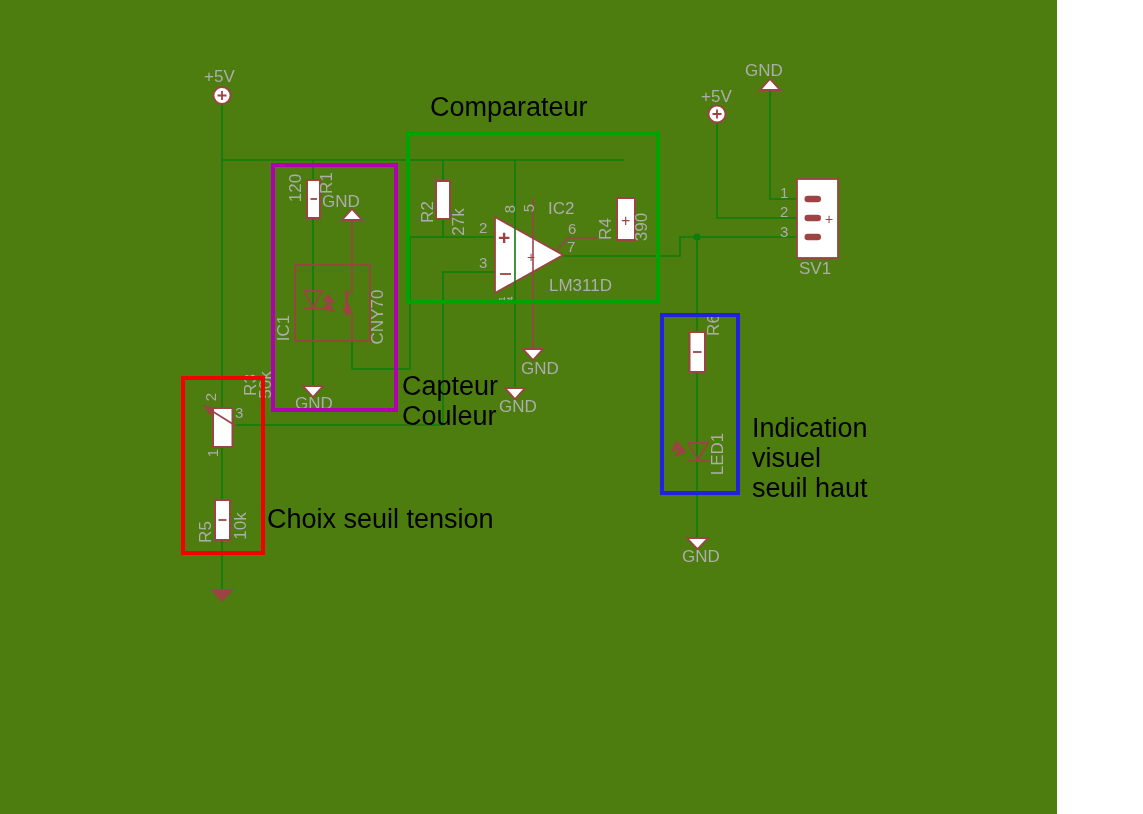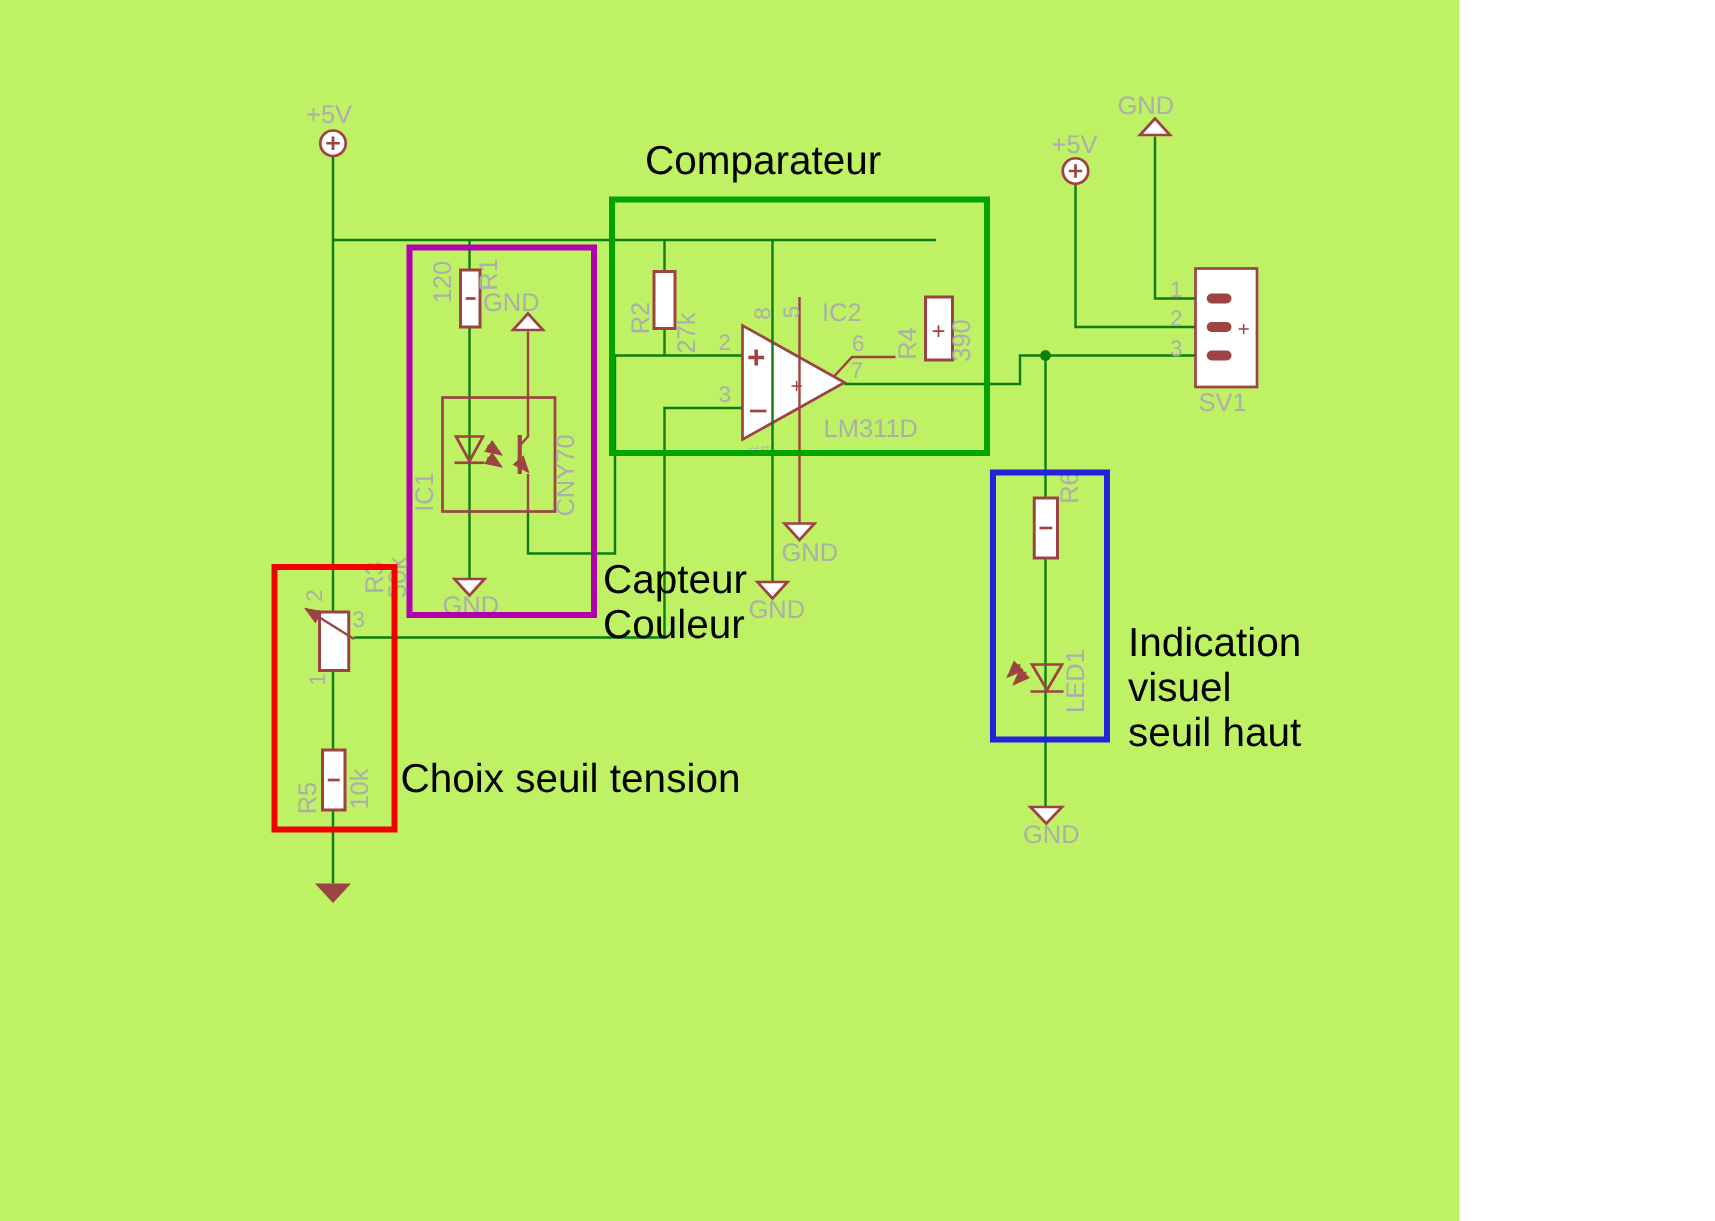--- a/index.html
+++ b/index.html
@@ -1,16 +1,16 @@
 <!DOCTYPE html>
 <html><head>
 <meta charset="utf-8">
 <style>
   html,body{margin:0;padding:0;background:#ffffff;}
-  #canvas{position:relative;width:973px;height:814px;background:#bef264;overflow:hidden;}
+  #canvas{position:relative;width:1057px;height:814px;background:#4d7c0f;overflow:hidden;}
   svg text{font-family:"Liberation Sans", sans-serif;}
   .wire{stroke:#0d7d0d;stroke-width:1.6;fill:none;}
   .mwire{stroke:#9d4343;stroke-width:1.6;fill:none;}
   .sym{stroke:#9d4343;stroke-width:2;fill:#ffffff;}
   .symo{stroke:#9d4343;stroke-width:1.8;fill:none;}
   .symw{stroke:#9d4343;stroke-width:1.8;fill:#ffffff;}
   .symf{fill:#9d4343;stroke:none;}
   .lbl{fill:#adadad;font-size:17px;}
   .pin{fill:#adadad;font-size:15px;}
   .tiny{fill:#b8b8b8;font-size:9px;}

